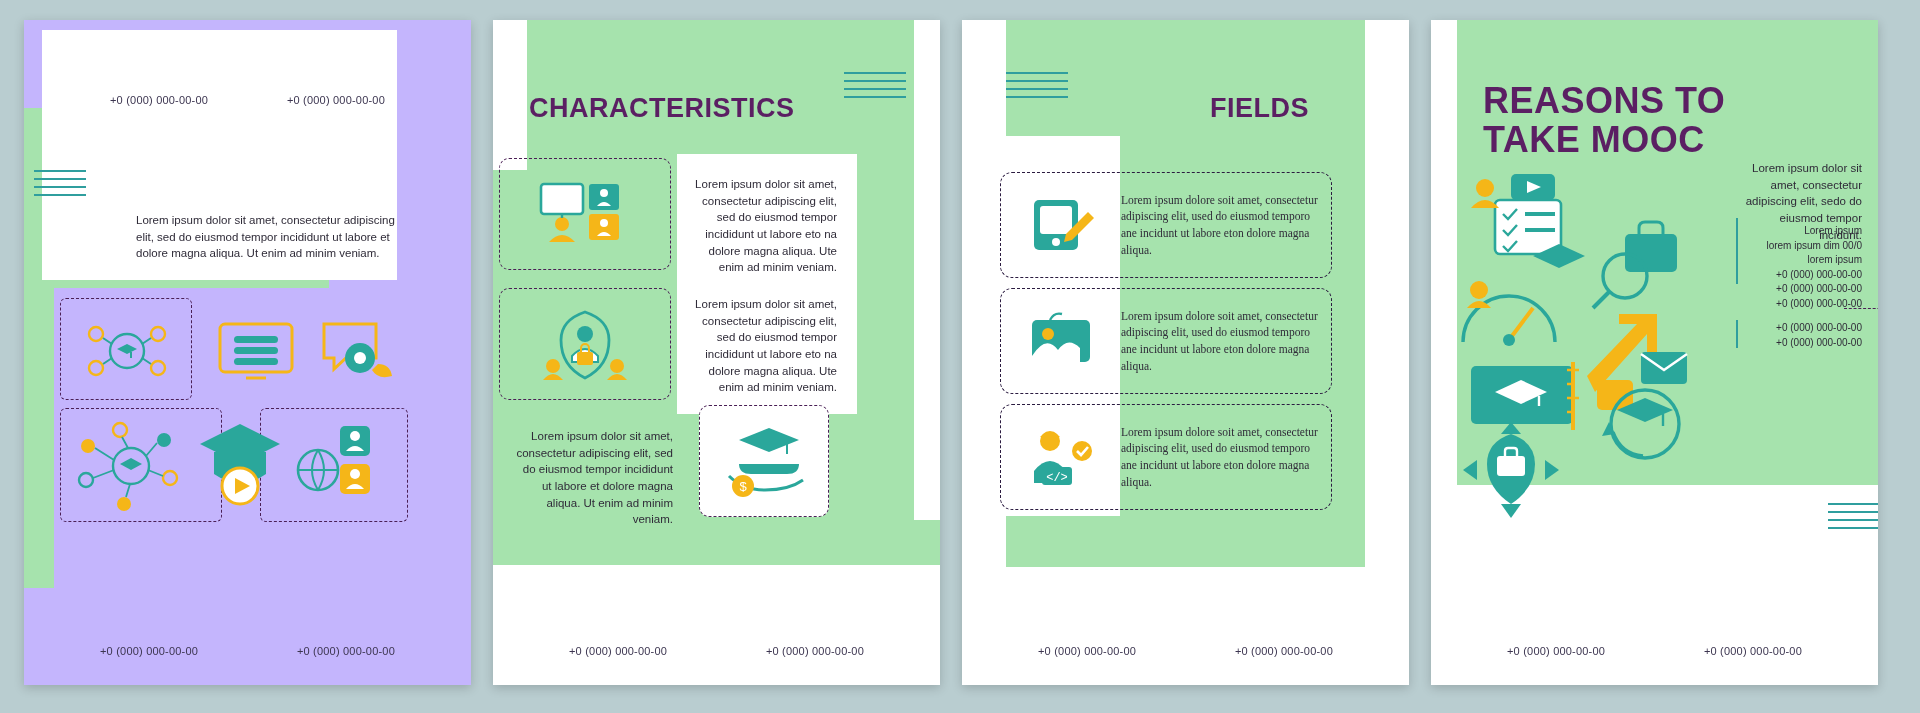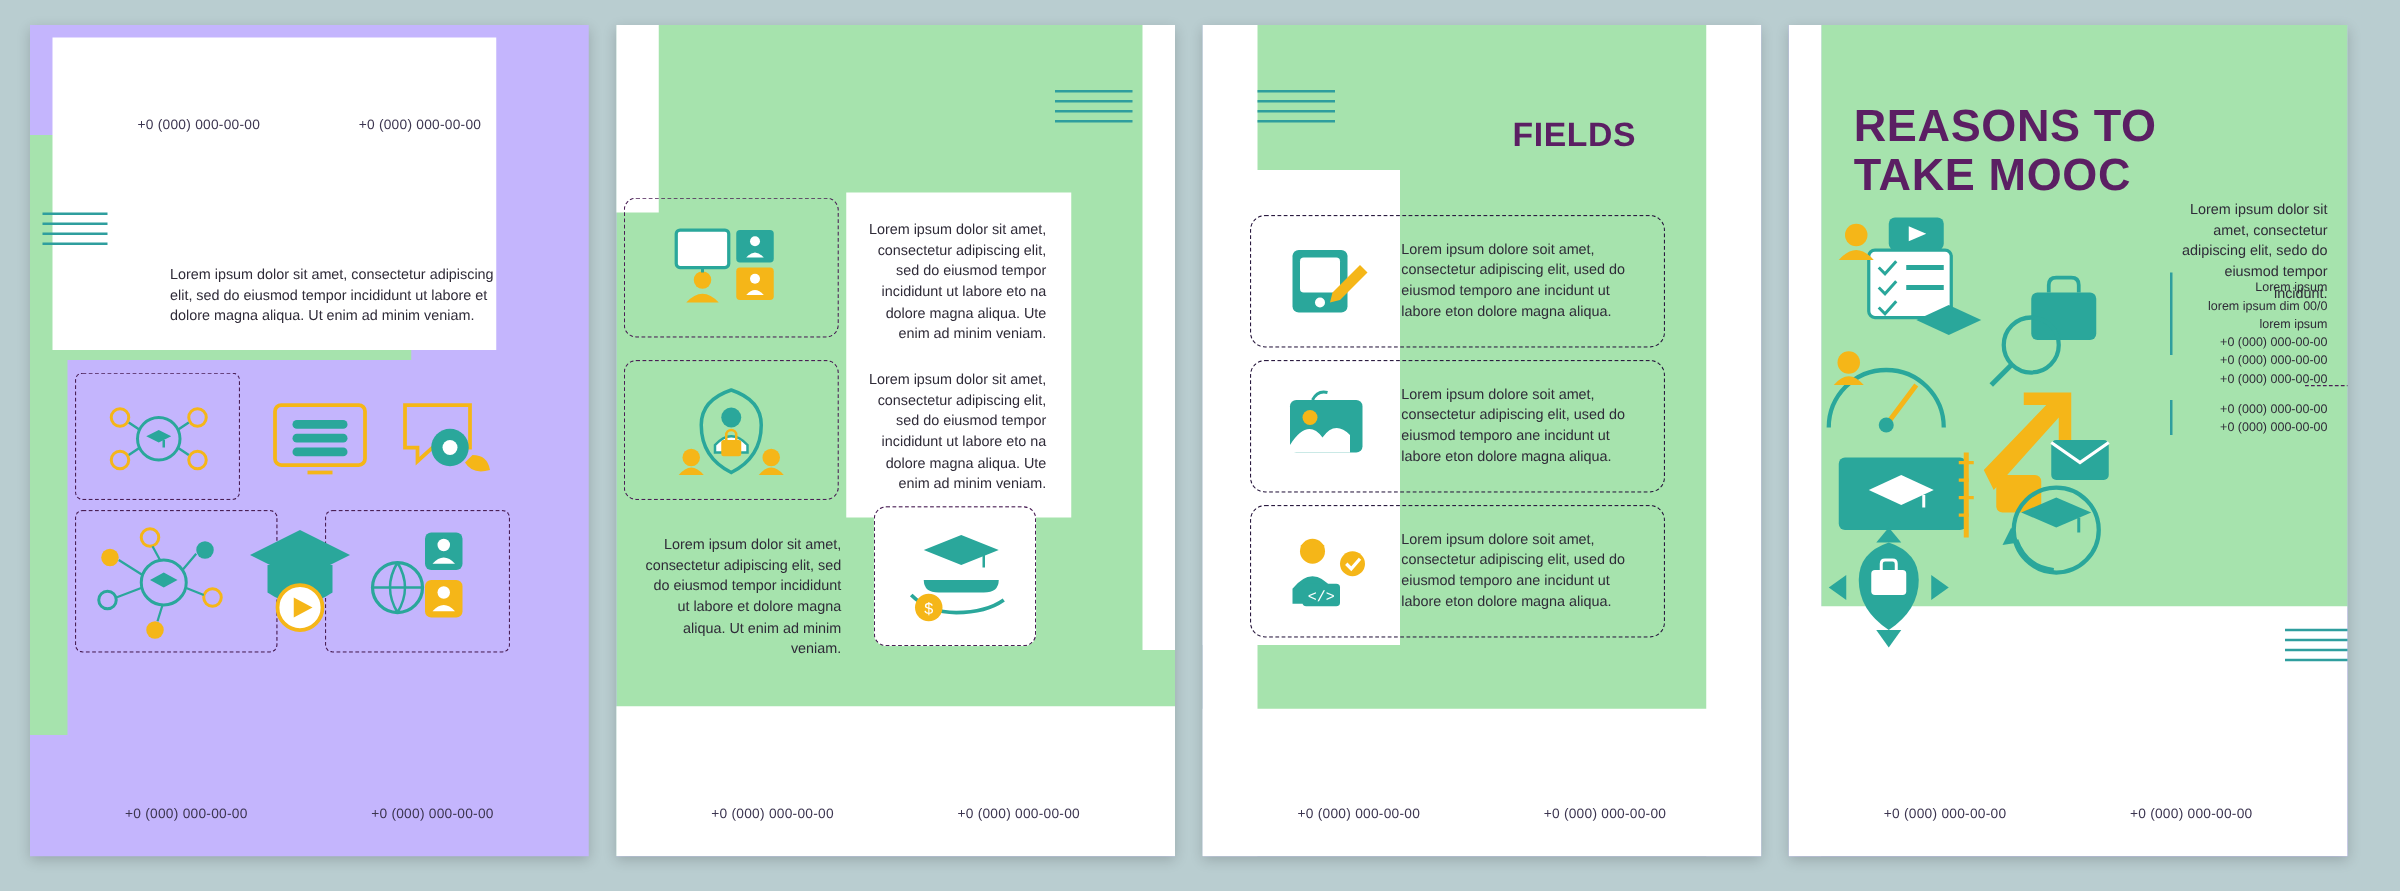--- a/index.html
+++ b/index.html
@@ -79,21 +79,21 @@
   .p3-mint{position:absolute;left:0;top:0;width:100%;height:100%;background:#a6e3ad;}
   .p3-white-l{position:absolute;left:0;top:0;width:44px;height:100%;background:#fff;}
   .p3-white-r{position:absolute;right:0;top:0;width:44px;height:100%;background:#fff;}
   .p3-lines{left:44px;top:52px;width:62px;}
   .p3-title{position:absolute;right:100px;top:74px;font-size:27px;}
   .p3-row{position:absolute;left:38px;width:330px;height:104px;border:1.6px dashed #2b1b40;border-radius:12px;display:flex;align-items:center;}
   .p3-r1{top:152px;}
   .p3-r2{top:268px;}
   .p3-r3{top:384px;}
   .p3-iconcell{width:120px;display:flex;align-items:center;justify-content:center;}
-  .p3-textcell{flex:1;padding-right:12px;}
+  .p3-textcell{flex:1;padding-right:12px;font-family:Liberation Serif, serif;}
   .p3-whitepanel{position:absolute;left:0;top:116px;width:158px;height:380px;background:#fff;}
   .p3-bottomwhite{position:absolute;left:0;bottom:0;width:100%;height:118px;background:#fff;}
   
   .p4-mint{position:absolute;left:26px;top:0;width:100%;height:466px;background:#a6e3ad;}
   .p4-title{position:absolute;left:52px;top:62px;font-size:36px;width:280px;}
   .p4-para{position:absolute;right:16px;top:140px;width:120px;text-align:right;}
   .p4-sub{position:absolute;right:16px;top:184px;width:120px;text-align:right;font-size:10px;line-height:1.45;color:#2f2b38;margin-top:20px;}
   .p4-sub2{position:absolute;right:16px;top:300px;width:120px;text-align:right;font-size:10px;line-height:1.5;color:#2f2b38;}
   .p4-bar{position:absolute;right:140px;top:198px;width:2px;height:66px;background:#2f9e9e;}
   .p4-bar2{position:absolute;right:140px;top:300px;width:2px;height:28px;background:#2f9e9e;}
@@ -205,20 +205,21 @@
     <div class="p2-white-r"></div>
     <div class="p2-bottomwhite"></div>
 
     <div class="lines p2-lines">
       <i style="width:62px"></i>
         <i style="width:62px"></i>
         <i style="width:62px"></i>
         <i style="width:62px"></i>
     </div>
 
+    <div class="title p2-title">CHARACTERISTICS</div>
 
     <div class="p2-whitepanel"></div>
 
     <div class="p2-dash-a"></div>
     <div style="position:absolute;left:44px;top:160px;">
       <svg width="96" height="70" viewBox="0 0 96 70">
         <rect x="4" y="4" width="42" height="30" rx="3" fill="#fff" stroke="#2aa79b" stroke-width="2.6"></rect>
         <rect x="52" y="4" width="30" height="26" rx="3" fill="#2aa79b"></rect>
         <circle cx="67" cy="13" r="4" fill="#fff"></circle>
           <path d="M60 26 q7 -8 14 0 z" fill="#fff"></path>

